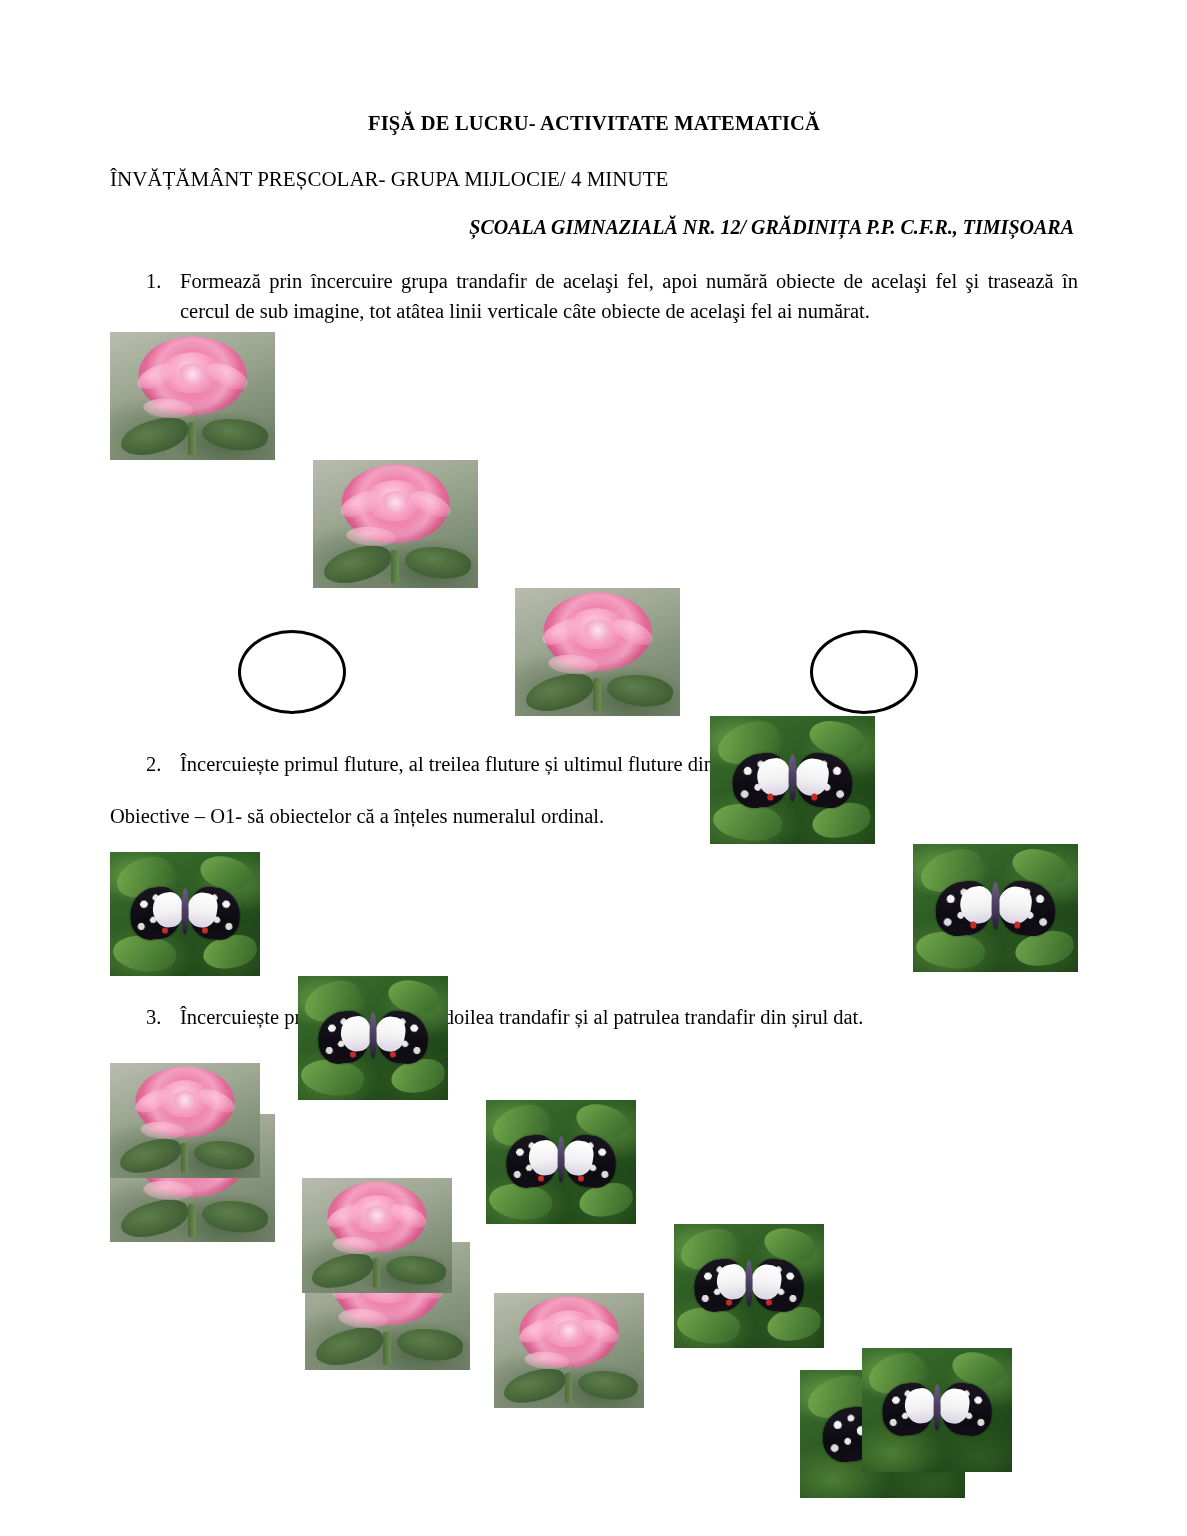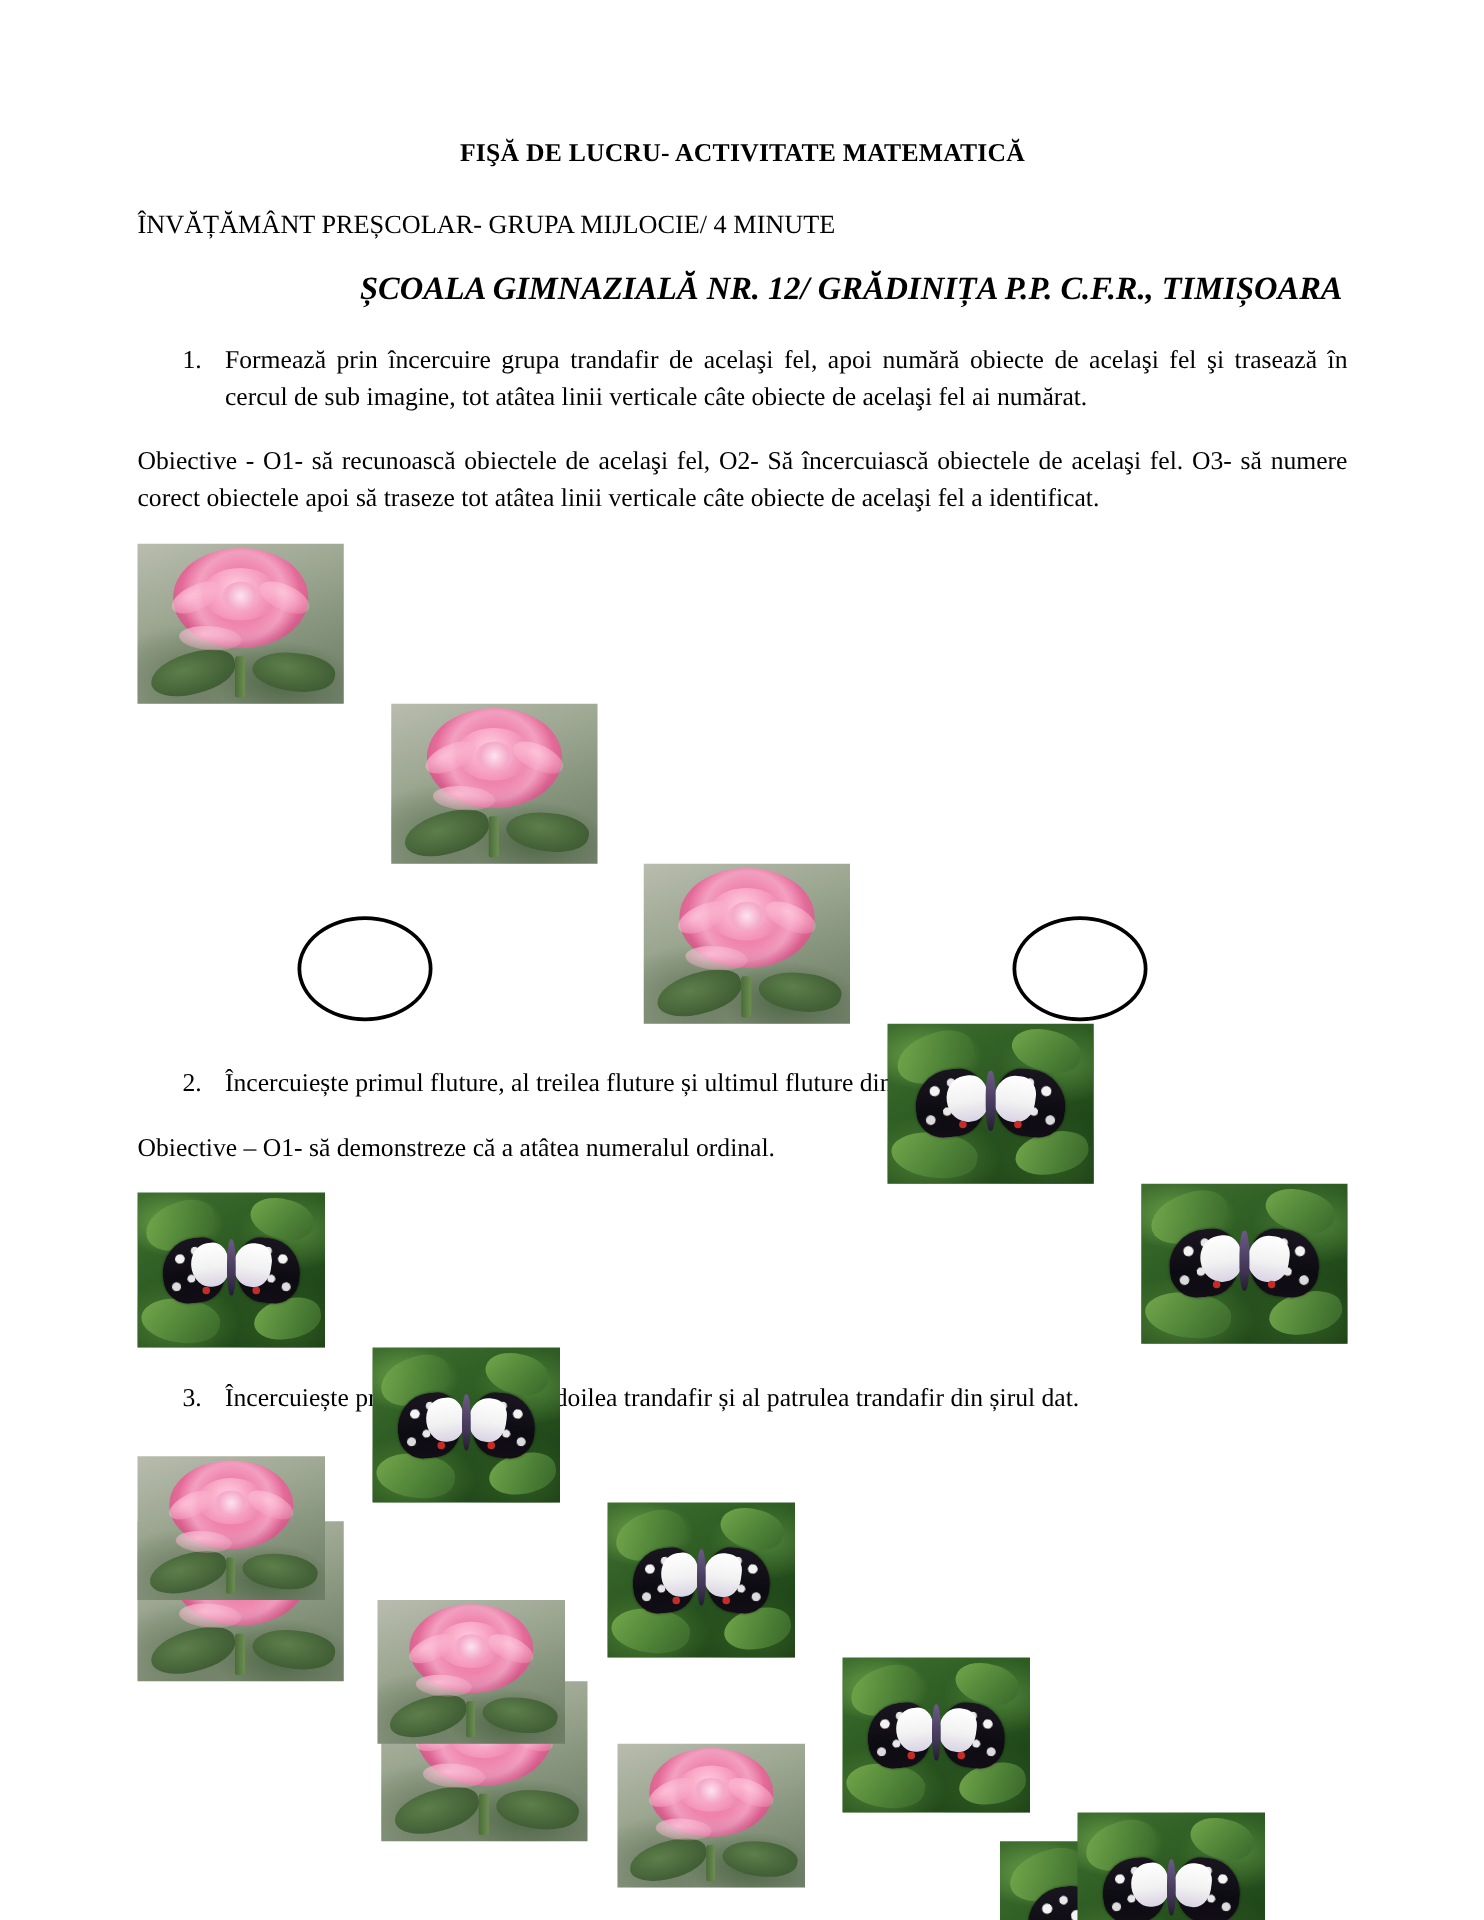--- a/index.html
+++ b/index.html
@@ -46,21 +46,21 @@
     font-weight: bold;
     font-style: italic;
     font-size: 20.5px;
     margin: 0 0 24px 0;
     padding-right: 4px;
   }
   .school-line {
     text-align: right;
     font-weight: bold;
     font-style: italic;
-    font-size: 26px;
+    font-size: 20px;
     margin: 0 0 28px 0;
     padding-right: 4px;
   }
 
   .task {
     display: flex;
     font-size: 20.5px;
     line-height: 1.45;
     text-align: justify;
     margin: 0 0 6px 0;
@@ -252,21 +252,20 @@
 
     <p class="subtitle">ÎNVĂȚĂMÂNT PREȘCOLAR- GRUPA MIJLOCIE/ 4 MINUTE</p>
 
 
     <p class="school-line">ȘCOALA GIMNAZIALĂ NR. 12/ GRĂDINIȚA P.P. C.F.R., TIMIȘOARA</p>
 
     <div class="task">
       <span class="num">1.</span>
       <span class="txt">Formează prin încercuire grupa trandafir de acelaşi fel, apoi numără obiecte de acelaşi fel şi trasează în cercul de sub imagine, tot atâtea linii verticale câte obiecte de acelaşi fel ai numărat.</span>
     </div>
-    <p class="objective">Obiective - O1- să recunoască obiectele de acelaşi fel, O2- Să încercuiască obiectele de acelaşi fel. O3- să numere corect obiectele apoi să traseze tot atâtea linii verticale câte obiecte de acelaşi fel a identificat.</p>
 
     <div class="row" style="height: 400px;">
 
       <div class="tile rose" style="left:0px; top:0px; width:165px; height:128px;">
         <div class="leaf l1"></div>
         <div class="leaf l2"></div>
         <div class="stem"></div>
         <div class="bloom"></div>
         <div class="petal p1"></div>
         <div class="petal p2"></div>
@@ -357,21 +356,21 @@
       </div>
 
       <div class="circle" style="left:128px; top:298px; width:102px; height:78px;"></div>
       <div class="circle" style="left:700px; top:298px; width:102px; height:78px;"></div>
     </div>
 
     <div class="task" style="margin-top: 18px;">
       <span class="num">2.</span>
       <span class="txt">Încercuiește primul fluture, al treilea fluture și ultimul fluture din șir.</span>
     </div>
-    <p class="objective">Obiective – O1- să demonstreze că a atâtea numeralul ordinal.</p>
+    <p class="objective">Obiective – O1- să obiectelor că a înțeles numeralul ordinal.</p>
 
     <div class="row" style="height: 145px;">
       <div class="tile butterfly" style="left:0px; top:0px; width:150px; height:124px;">
         <div class="bleaf bl1"></div>
         <div class="bleaf bl2"></div>
         <div class="bleaf bl3"></div>
         <div class="bleaf bl4"></div>
         <div class="bwrap">
           <div class="wing left"></div>
           <div class="wing right"></div>

